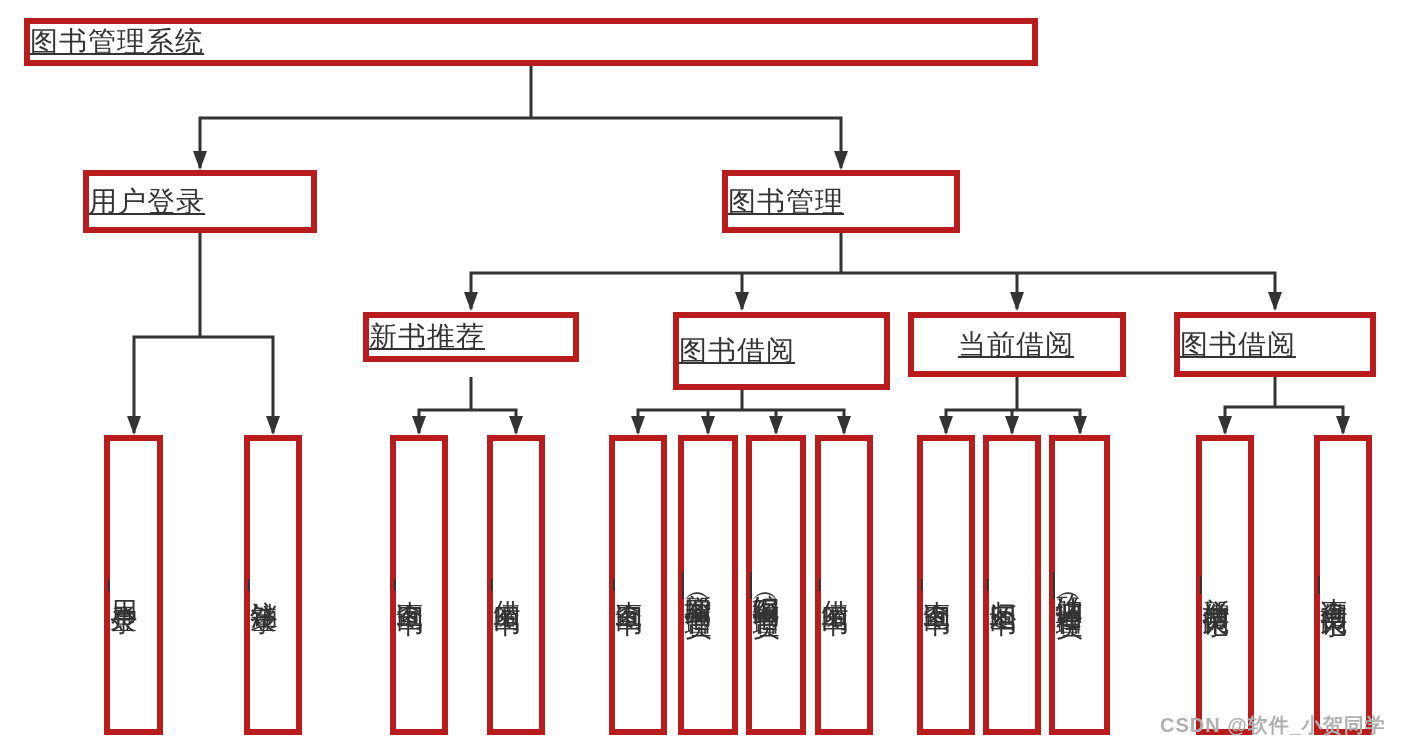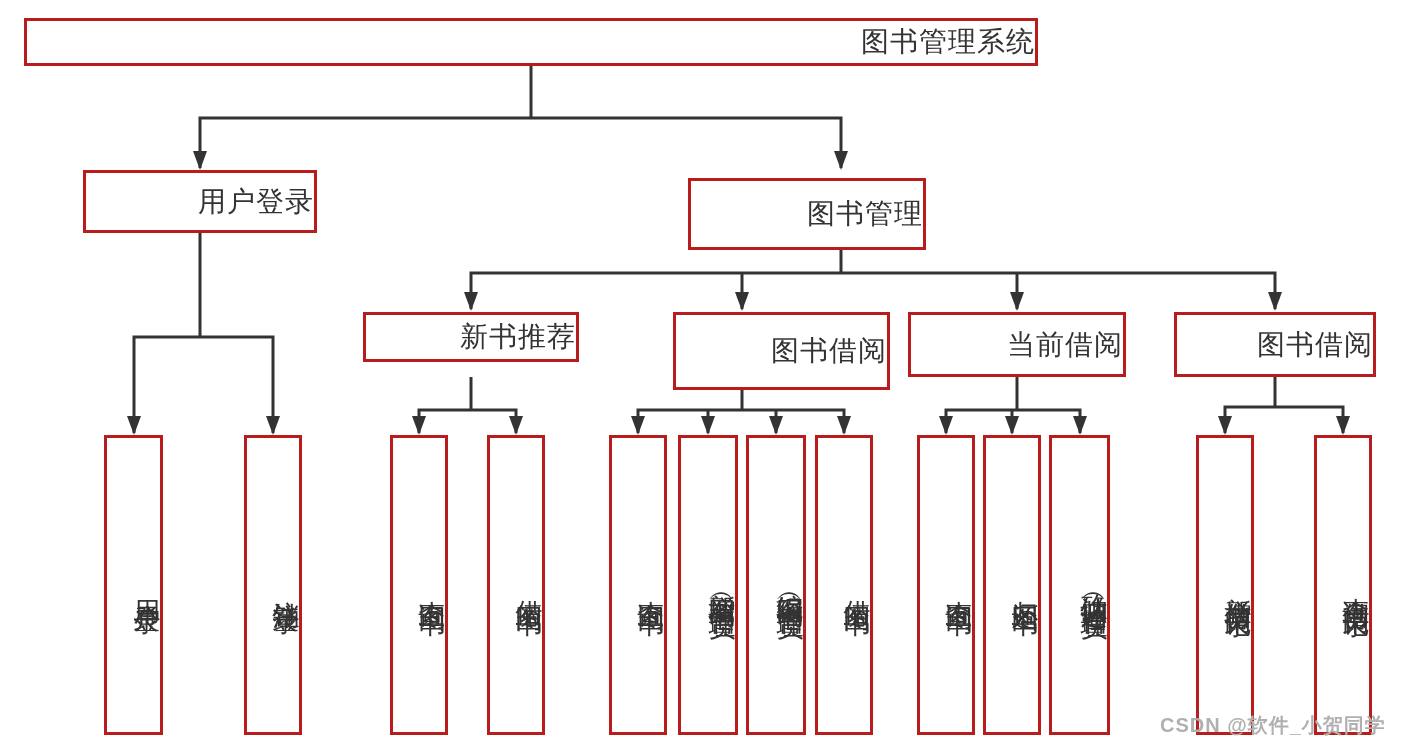--- a/index.html
+++ b/index.html
@@ -13,51 +13,52 @@
     overflow: hidden;
   }
   .connectors {
     position: absolute;
     left: 0; top: 0;
     width: 1405px; height: 747px;
   }
   .box {
     position: absolute;
     box-sizing: border-box;
-    border: 3px solid #b91c1c;
+    border: 6px solid #b91c1c;
     background: #ffffff;
     display: flex;
     align-items: center;
-    justify-content: flex-end;
+    justify-content: flex-start;
     z-index: 2;
+    text-decoration: underline;
   }
   .hlabel {
     font-size: 28px;
     letter-spacing: 1px;
     color: #333333;
     white-space: nowrap;
   }
   .vlabel {
     writing-mode: vertical-rl;
     text-orientation: mixed;
     font-size: 27px;
     line-height: 1;
     letter-spacing: 3px;
     color: #333333;
     white-space: nowrap;
   }
   
   .n-root  { left: 24px;  top: 18px;  width: 1014px; height: 48px; }
   
   .n-login { left: 83px;  top: 170px; width: 234px;  height: 63px; }
-  .n-mgmt  { left: 688px; top: 170px; width: 238px;  height: 72px; margin-top: 8px; }
+  .n-mgmt  { left: 722px; top: 170px; width: 238px;  height: 63px; }
   
   .n-rec   { left: 363px;  top: 312px; width: 216px; height: 50px; }
   .n-bor   { left: 634px;  top: 312px; width: 217px; height: 78px; margin-left: 39px; }
-  .n-cur   { left: 908px;  top: 312px; width: 218px; height: 65px; }
+  .n-cur   { left: 908px;  top: 312px; width: 218px; height: 65px; padding-left: 44px; }
   .n-log   { left: 1174px; top: 312px; width: 202px; height: 65px; }
   
   .leaf { top: 435px; height: 300px; }
   .lf-a1 { left: 104px;  width: 59px; }
   .lf-a2 { left: 244px;  width: 58px; }
   .lf-b1 { left: 390px;  width: 58px; }
   .lf-b2 { left: 487px;  width: 58px; }
   .lf-c1 { left: 609px;  width: 58px; }
   .lf-c2 { left: 678px;  width: 60px; }
   .lf-c3 { left: 746px;  width: 60px; }

